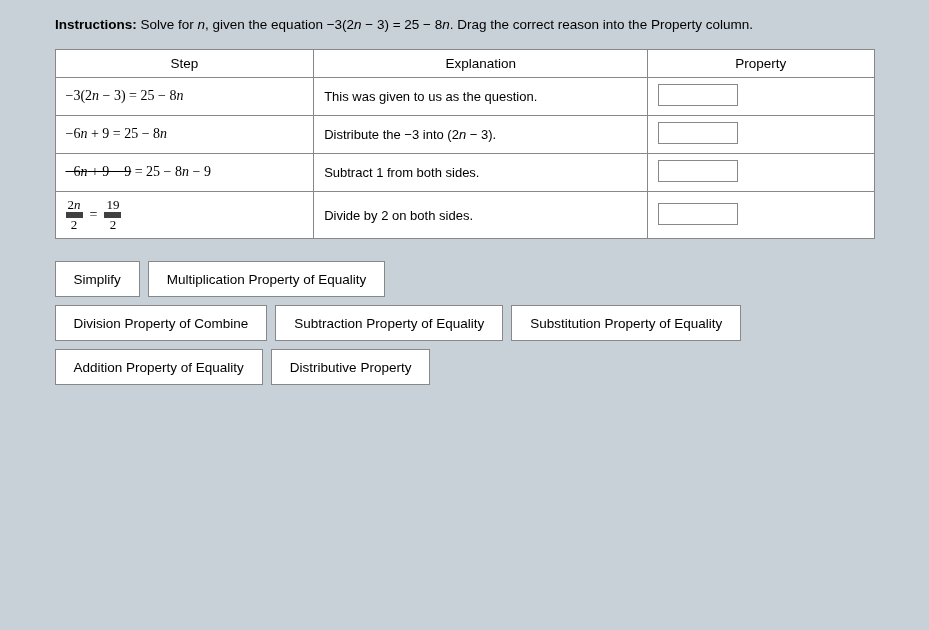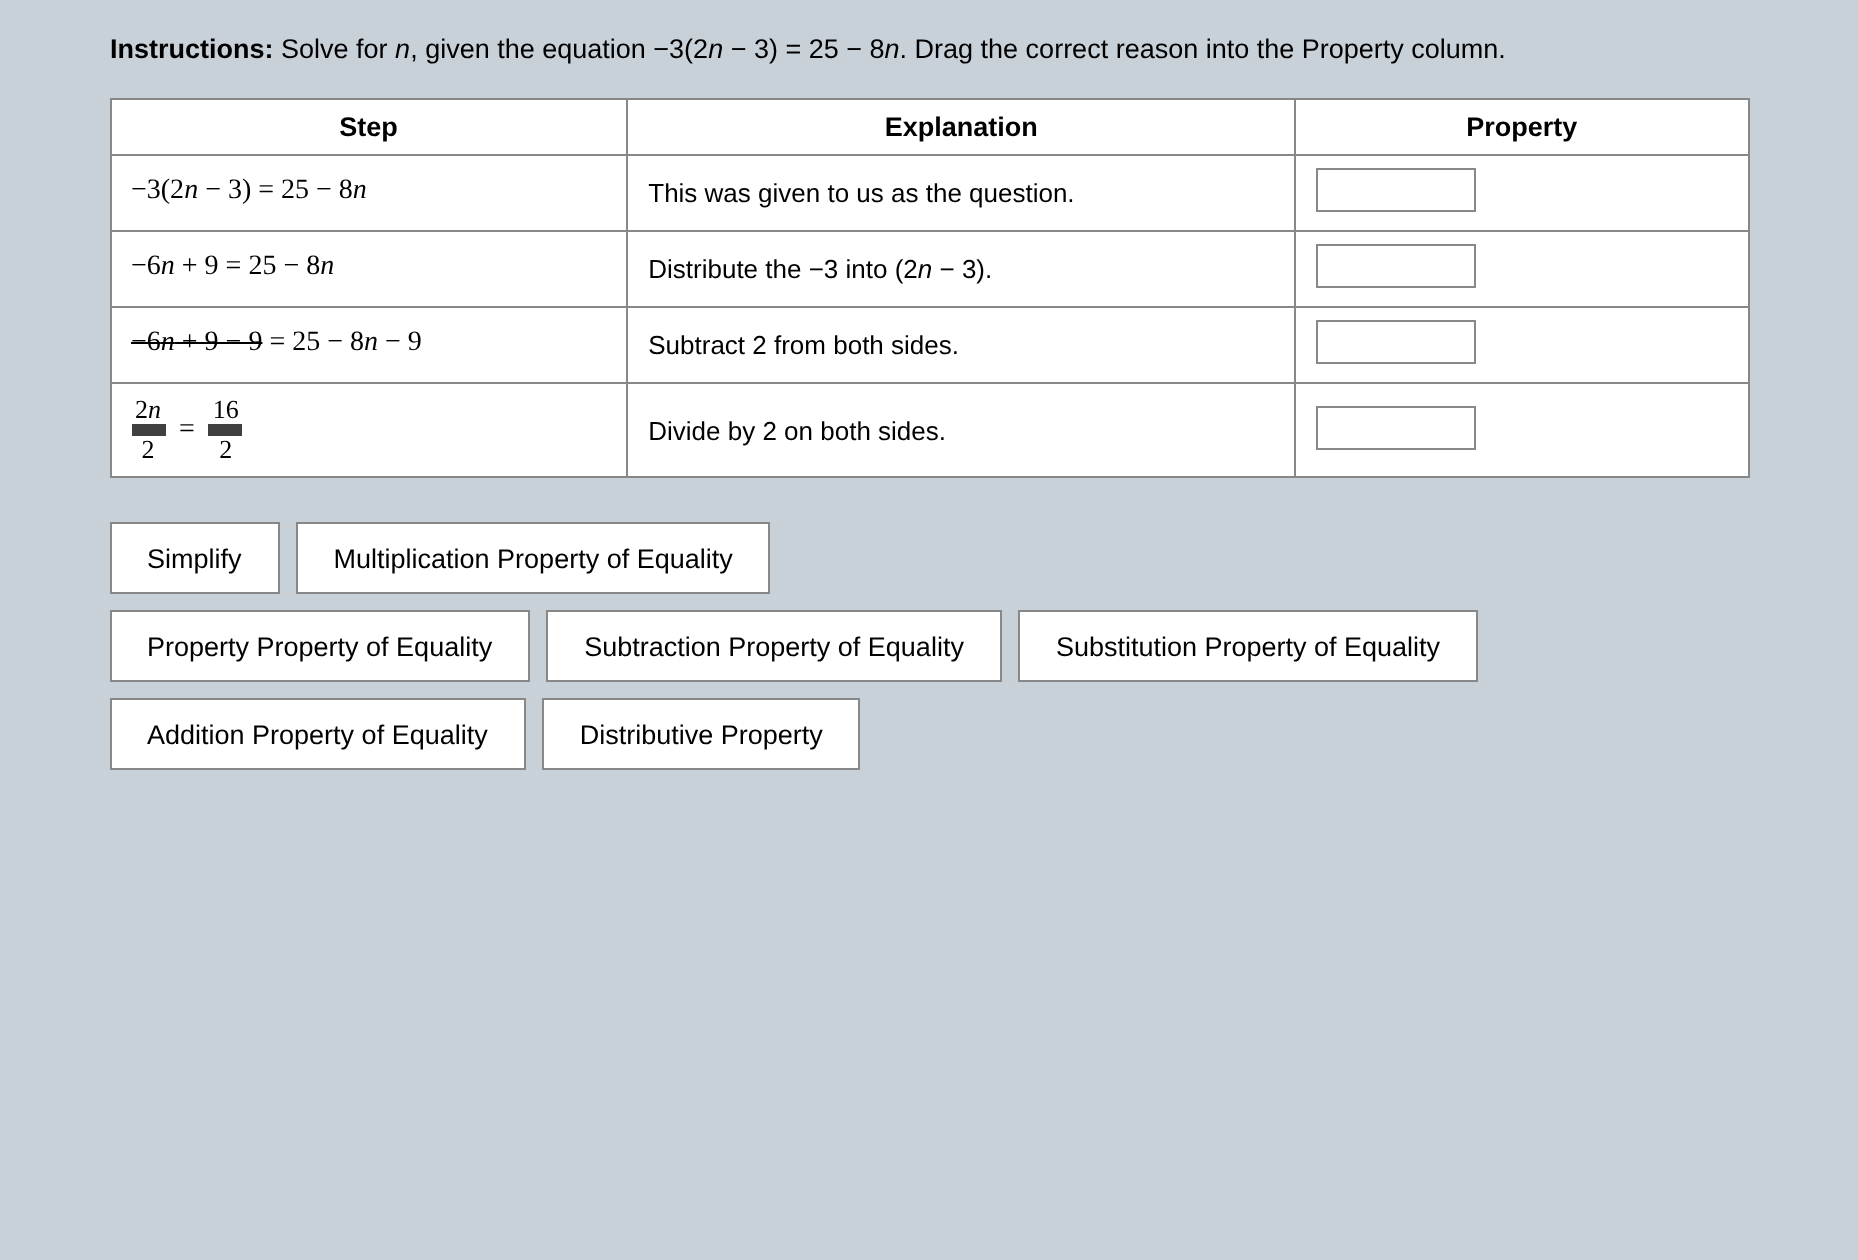--- a/index.html
+++ b/index.html
@@ -32,21 +32,21 @@
       margin-bottom: 22px;
     }
     .main-table th, .main-table td {
       border: 1px solid #888;
       padding: 6px 10px;
       vertical-align: middle;
     }
     .main-table th {
       text-align: center;
       font-family: Arial, sans-serif;
-      font-weight: bold;
+      font-weight: normal;
       font-size: 13.5px;
       background: white;
     }
     .step-col { width: 240px; }
     .explanation-col { width: 310px; }
     .property-col { width: 210px; }
     .math-cell {
       font-family: 'Times New Roman', Times, serif;
       font-size: 14px;
     }
@@ -125,53 +125,53 @@
     </tr>
 
     <tr>
       <td class="math-cell">−6<em>n</em> + 9 = 25 − 8<em>n</em></td>
       <td class="explanation-cell">Distribute the −3 into (2<em>n</em> − 3).</td>
       <td class="property-cell"><span class="property-box"></span></td>
     </tr>
 
     <tr>
       <td class="math-cell"><span style="text-decoration:line-through">−6<em>n</em> + 9 − 9</span> = 25 − 8<em>n</em> − 9</td>
-      <td class="explanation-cell">Subtract 2 from both sides.</td>
+      <td class="explanation-cell">Subtract 1 from both sides.</td>
       <td class="property-cell"><span class="property-box"></span></td>
     </tr>
 
 
 
 
     <tr>
       <td class="math-cell">
         <span class="frac">
           <span class="num">2<em>n</em></span>
           <span class="den">2</span>
         </span>
         &nbsp;=&nbsp;
         <span class="frac">
-          <span class="num">16</span>
+          <span class="num">19</span>
           <span class="den">2</span>
         </span>
       </td>
       <td class="explanation-cell">Divide by 2 on both sides.</td>
       <td class="property-cell"><span class="property-box"></span></td>
     </tr>
 
   </tbody>
 </table>
 
 <div class="drag-cards-area">
   <div class="drag-row">
     <div class="drag-card">Simplify</div>
     <div class="drag-card">Multiplication Property of Equality</div>
   </div>
   <div class="drag-row">
-    <div class="drag-card">Property Property of Equality</div>
+    <div class="drag-card">Division Property of Combine</div>
     <div class="drag-card">Subtraction Property of Equality</div>
     <div class="drag-card">Substitution Property of Equality</div>
   </div>
   <div class="drag-row">
     <div class="drag-card">Addition Property of Equality</div>
     <div class="drag-card">Distributive Property</div>
   </div>
 </div>
 
 </body></html>

